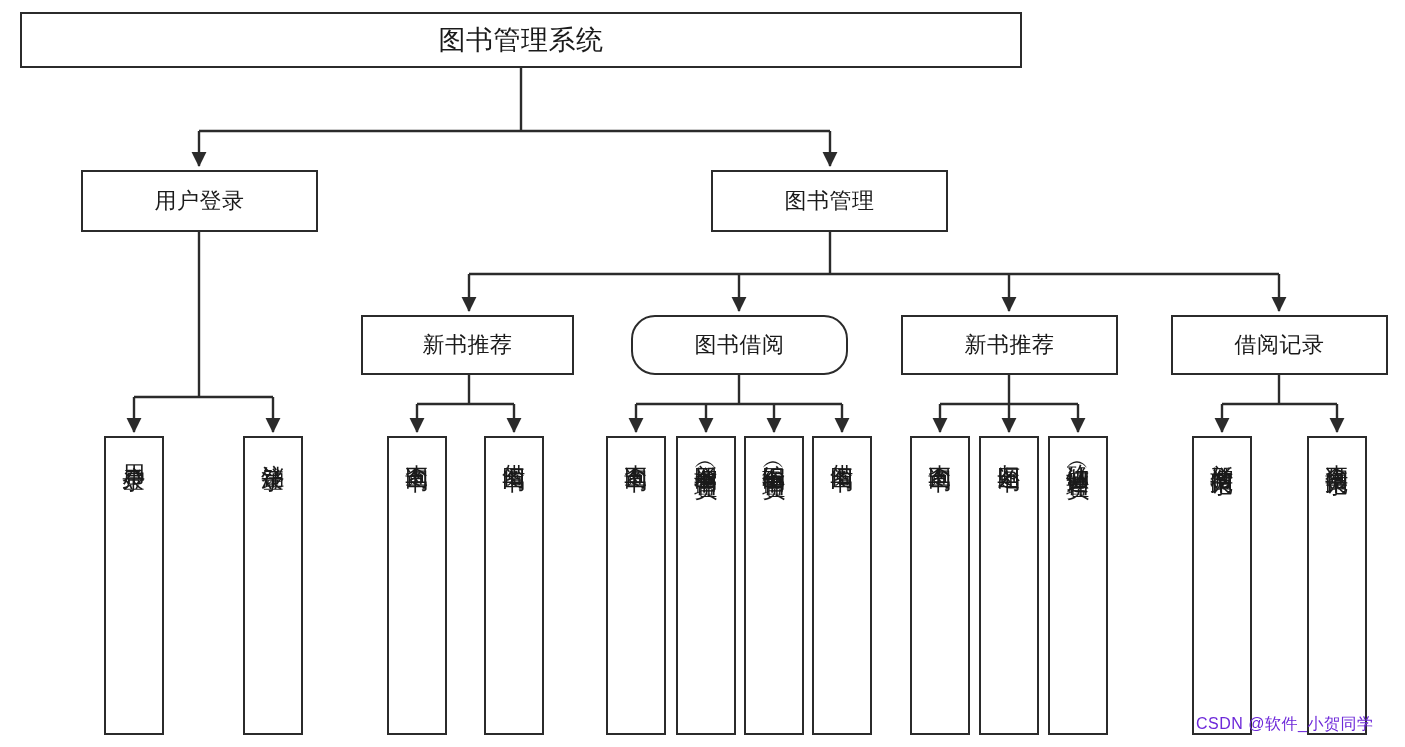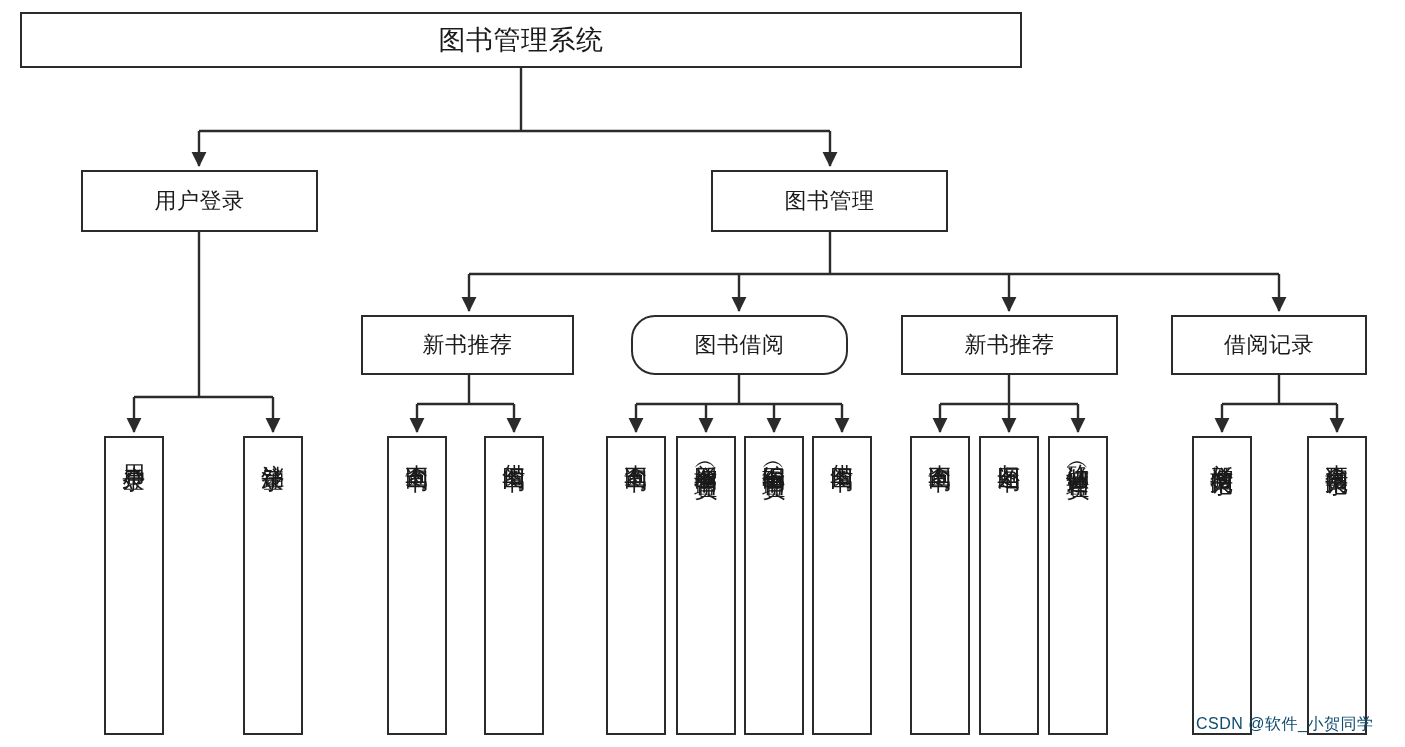--- a/index.html
+++ b/index.html
@@ -54,21 +54,21 @@
     text-orientation:upright;
     font-size:23px;
     line-height:1.06;
     letter-spacing:2px;
     white-space:normal;
     max-height:282px;
   }
   .watermark{
     position:absolute;
     font-size:16px;
-    color:#0c4a6e;
+    color:#6d28d9;
     letter-spacing:0.5px;
     white-space:nowrap;
     z-index:5;
   }
 </style>
 </head>
 <body>
 
 <div id="canvas">
 
@@ -135,21 +135,21 @@
 
   <div class="node h" style="left:361px; top:315px; width:213px; height:60px;">
     <span class="lbl">新书推荐</span>
   </div>
   <div class="node h" style="left:631px; top:315px; width:217px; height:60px;border-radius:24px;">
     <span class="lbl">图书借阅</span>
   </div>
   <div class="node h" style="left:901px; top:315px; width:217px; height:60px;">
     <span class="lbl">新书推荐</span>
   </div>
-  <div class="node h" style="left:1171px; top:315px; width:196px; height:60px;">
+  <div class="node h" style="left:1171px; top:315px; width:217px; height:60px;">
     <span class="lbl">借阅记录</span>
   </div>
 
   <div class="node v" style="left:104px; top:436px; width:60px; height:299px;">
     <span class="lbl">用户登录</span>
   </div>
   <div class="node v" style="left:243px; top:436px; width:60px; height:299px;">
     <span class="lbl">注销登录</span>
   </div>
 

